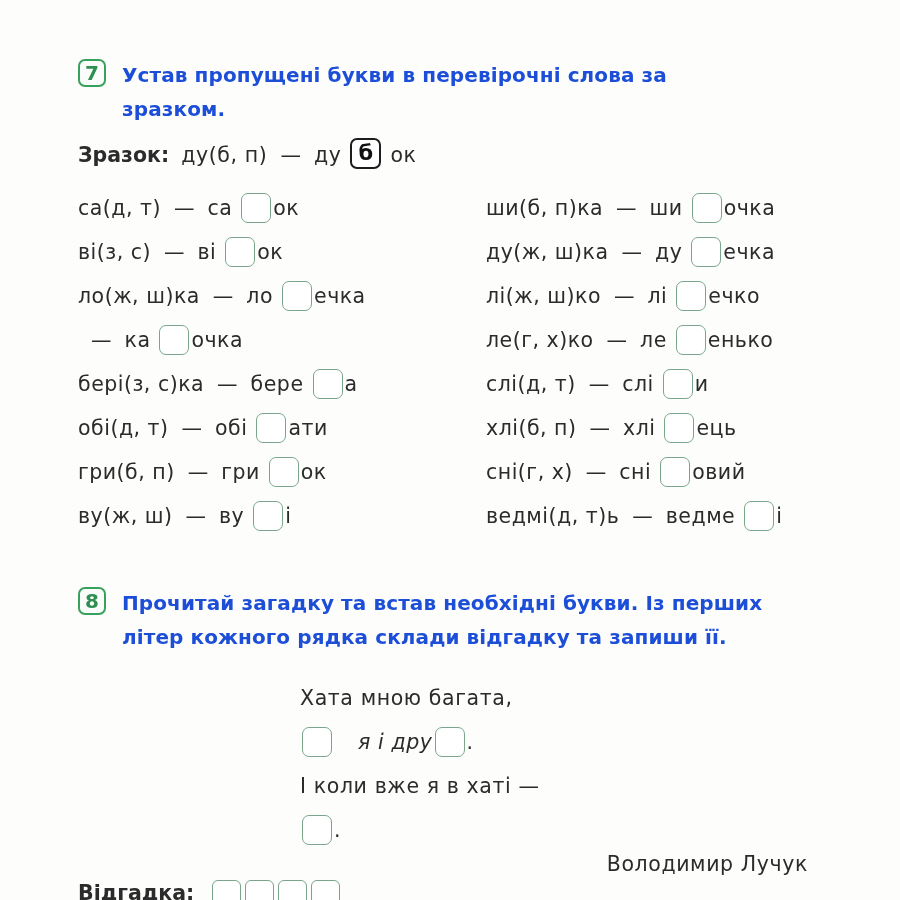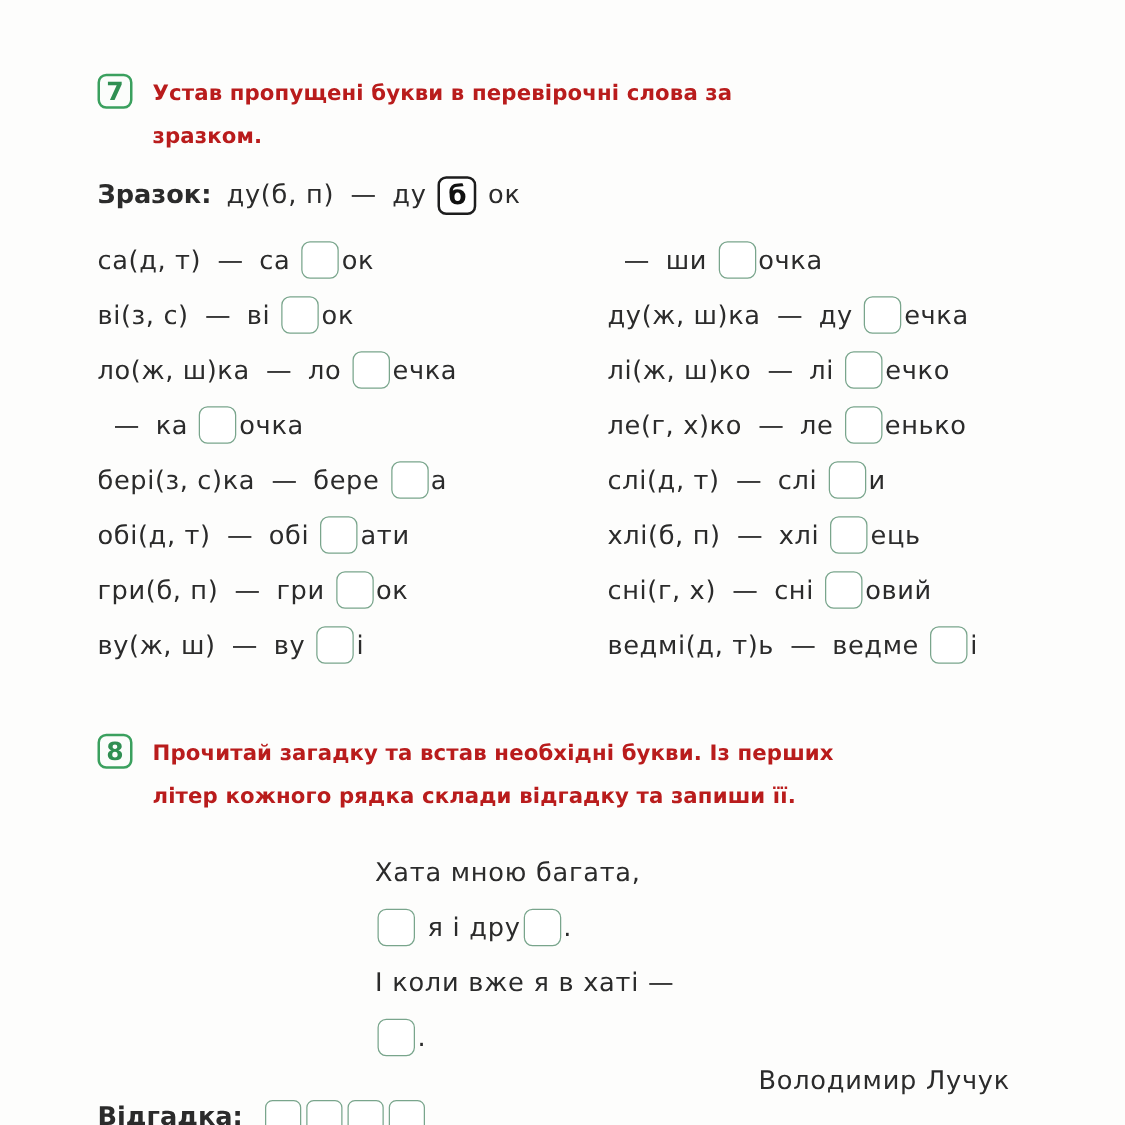--- a/index.html
+++ b/index.html
@@ -44,41 +44,41 @@
     box-sizing: border-box;
     color: #2f8f52;
     font-weight: bold;
     font-size: 20px;
     line-height: 25px;
     text-align: center;
     background: #fbfdfb;
   }
   .ex-title {
     font-weight: bold;
-    font-size: 17px;
+    font-size: 20px;
     line-height: 34px;
     text-align: justify;
     text-align-last: left;
-    color: #b91c1c;
+    color: #1d4ed8;
     letter-spacing: 0.1px;
   }
   .ex-title .lastline {
     text-align-last: left;
   }
 
   
   .sample-line {
     position: absolute;
     left: 78px;
     top: 138px;
     font-size: 20.5px;
     line-height: 34px;
     white-space: nowrap;
     display: flex;
-    align-items: flex-end;
+    align-items: flex-start;
   }
   .sample-label {
     font-weight: bold;
     margin-right: 12px;
   }
   .sample-word { letter-spacing: 0.6px; }
   .dash { margin: 0 13px; }
 
   
   .box {
@@ -263,20 +263,21 @@
           <span class="pre">ву(ж, ш)</span>
           <span class="dash">—</span>
           <span class="post">ву</span>
           <span class="sp"></span>
           <span class="box"></span>
           <span class="post">і</span>
         </div>
       </div>
     <div class="col col-right" id="col-right">
         <div class="word-row">
+          <span class="pre">ши(б, п)ка</span>
           <span class="dash">—</span>
           <span class="post">ши</span>
           <span class="sp"></span>
           <span class="box"></span>
           <span class="post">очка</span>
         </div>
         <div class="word-row">
           <span class="pre">ду(ж, ш)ка</span>
           <span class="dash">—</span>
           <span class="post">ду</span>
@@ -344,21 +345,21 @@
       </div>
     </div>
   </div>
 
   <div class="riddle" id="riddle">
       <div class="riddle-line">
         <span>Хата мною багата,</span>
       </div>
       <div class="riddle-line">
         <span class="box"></span>
-        <span style="margin-left: 8px;">я і дру</span>
+        <span style="margin-left: 24px; font-style: italic;">я і дру</span>
         <span class="box"></span>
         <span>.</span>
       </div>
       <div class="riddle-line">
         <span>І коли вже я в хаті —</span>
       </div>
       <div class="riddle-line">
         <span class="box"></span>
         <span>.</span>
       </div>

